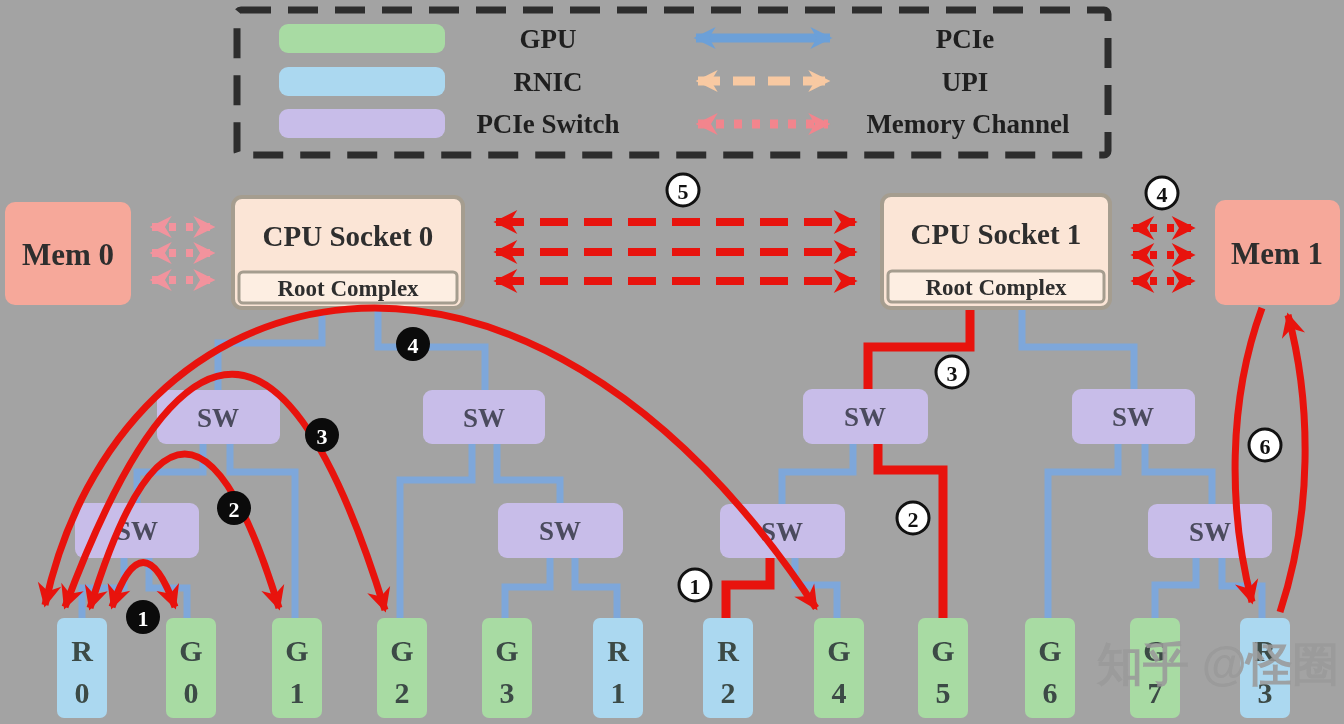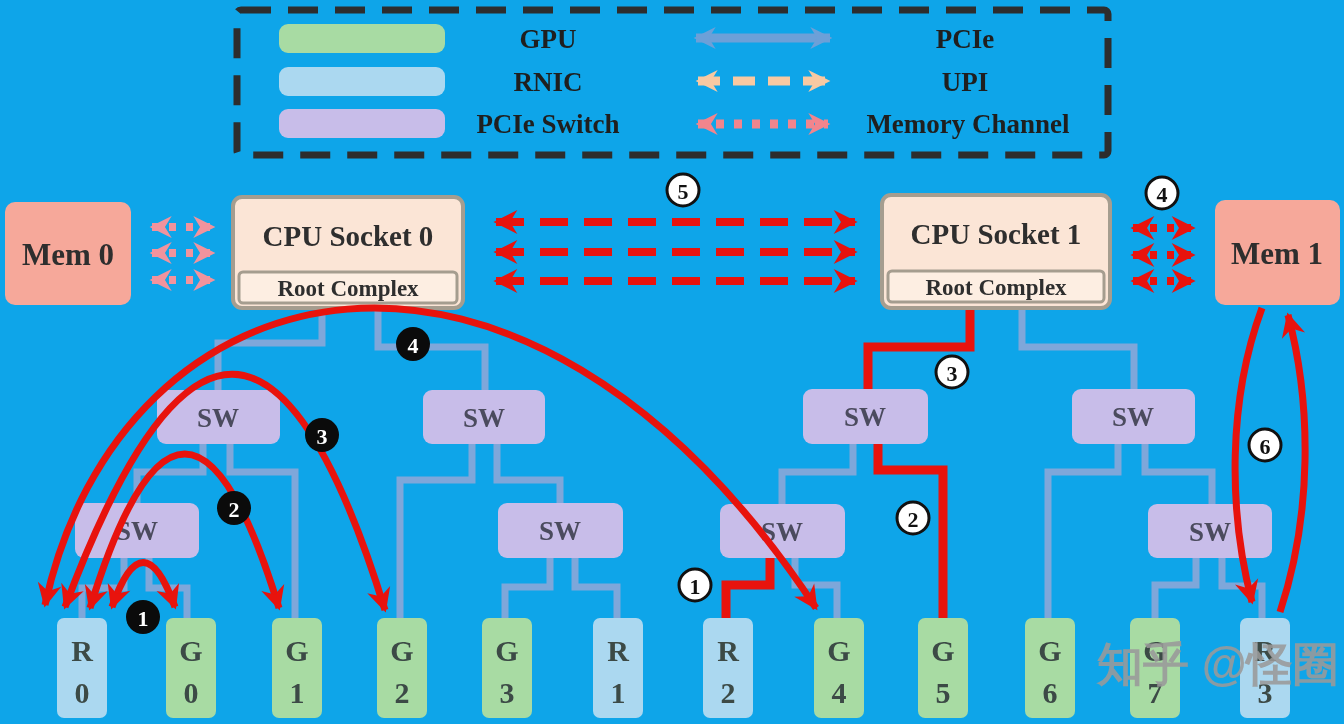--- a/index.html
+++ b/index.html
@@ -1,16 +1,16 @@
 <!DOCTYPE html>
 <html><head>
 <meta charset="utf-8">
 <style>
   html,body{margin:0;padding:0;background:#ffffff;}
-  #stage{position:relative;width:1344px;height:724px;background:#0ea5e9;overflow:hidden;
+  #stage{position:relative;width:1344px;height:724px;background:#a3a3a3;overflow:hidden;
          font-family:"Liberation Serif","DejaVu Serif",serif;}
   svg{position:absolute;left:0;top:0;}
   text{font-family:"Liberation Serif","DejaVu Serif",serif;font-weight:bold;fill:#2e2e2e;}
   .node-title{font-size:29px;}
   .sub-title{font-size:23px;}
   .mem-title{font-size:31px;}
   .sw-label{font-size:27px;fill:#4b4b5e;}
   .ep-label{font-size:30px;fill:#3c4a46;}
   .legend-label{font-size:27px;fill:#1f1f1f;}
   .circ-num{font-size:22px;fill:#111;}

